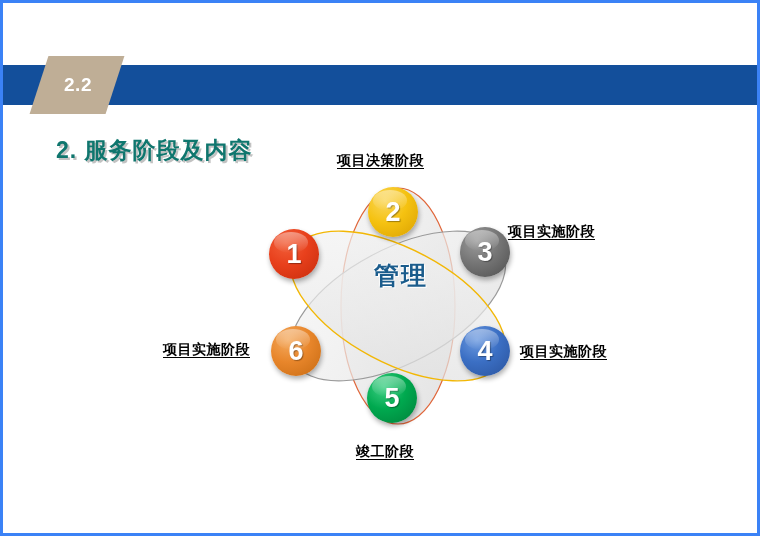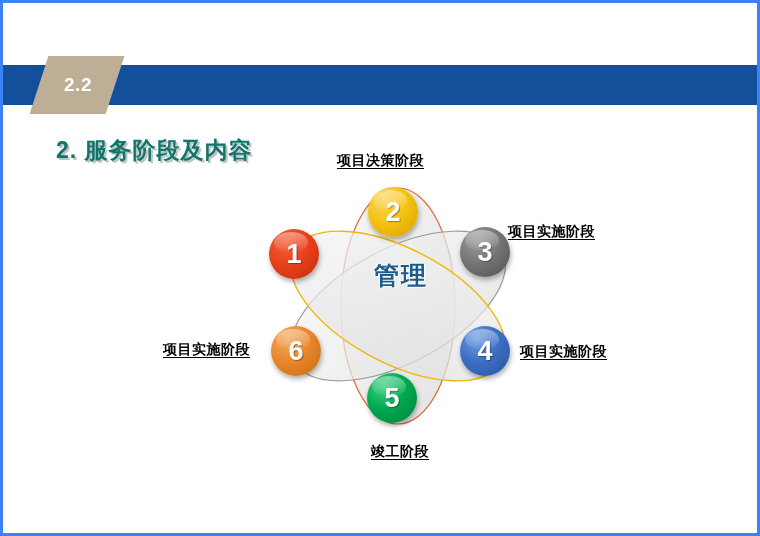--- a/index.html
+++ b/index.html
@@ -201,17 +201,17 @@
 
   </div>
 
 
   <div class="phase-label" style="left:334px; top:149px;">项目决策阶段</div>
 
   <div class="phase-label" style="left:505px; top:220px;">项目实施阶段</div>
 
   <div class="phase-label" style="left:517px; top:340px;">项目实施阶段</div>
 
-  <div class="phase-label" style="left:368px; top:440px;">竣工阶段</div>
+  <div class="phase-label" style="left:353px; top:440px;">竣工阶段</div>
 
   <div class="phase-label" style="left:160px; top:338px;">项目实施阶段</div>
 
 </div>
 
 </body></html>

